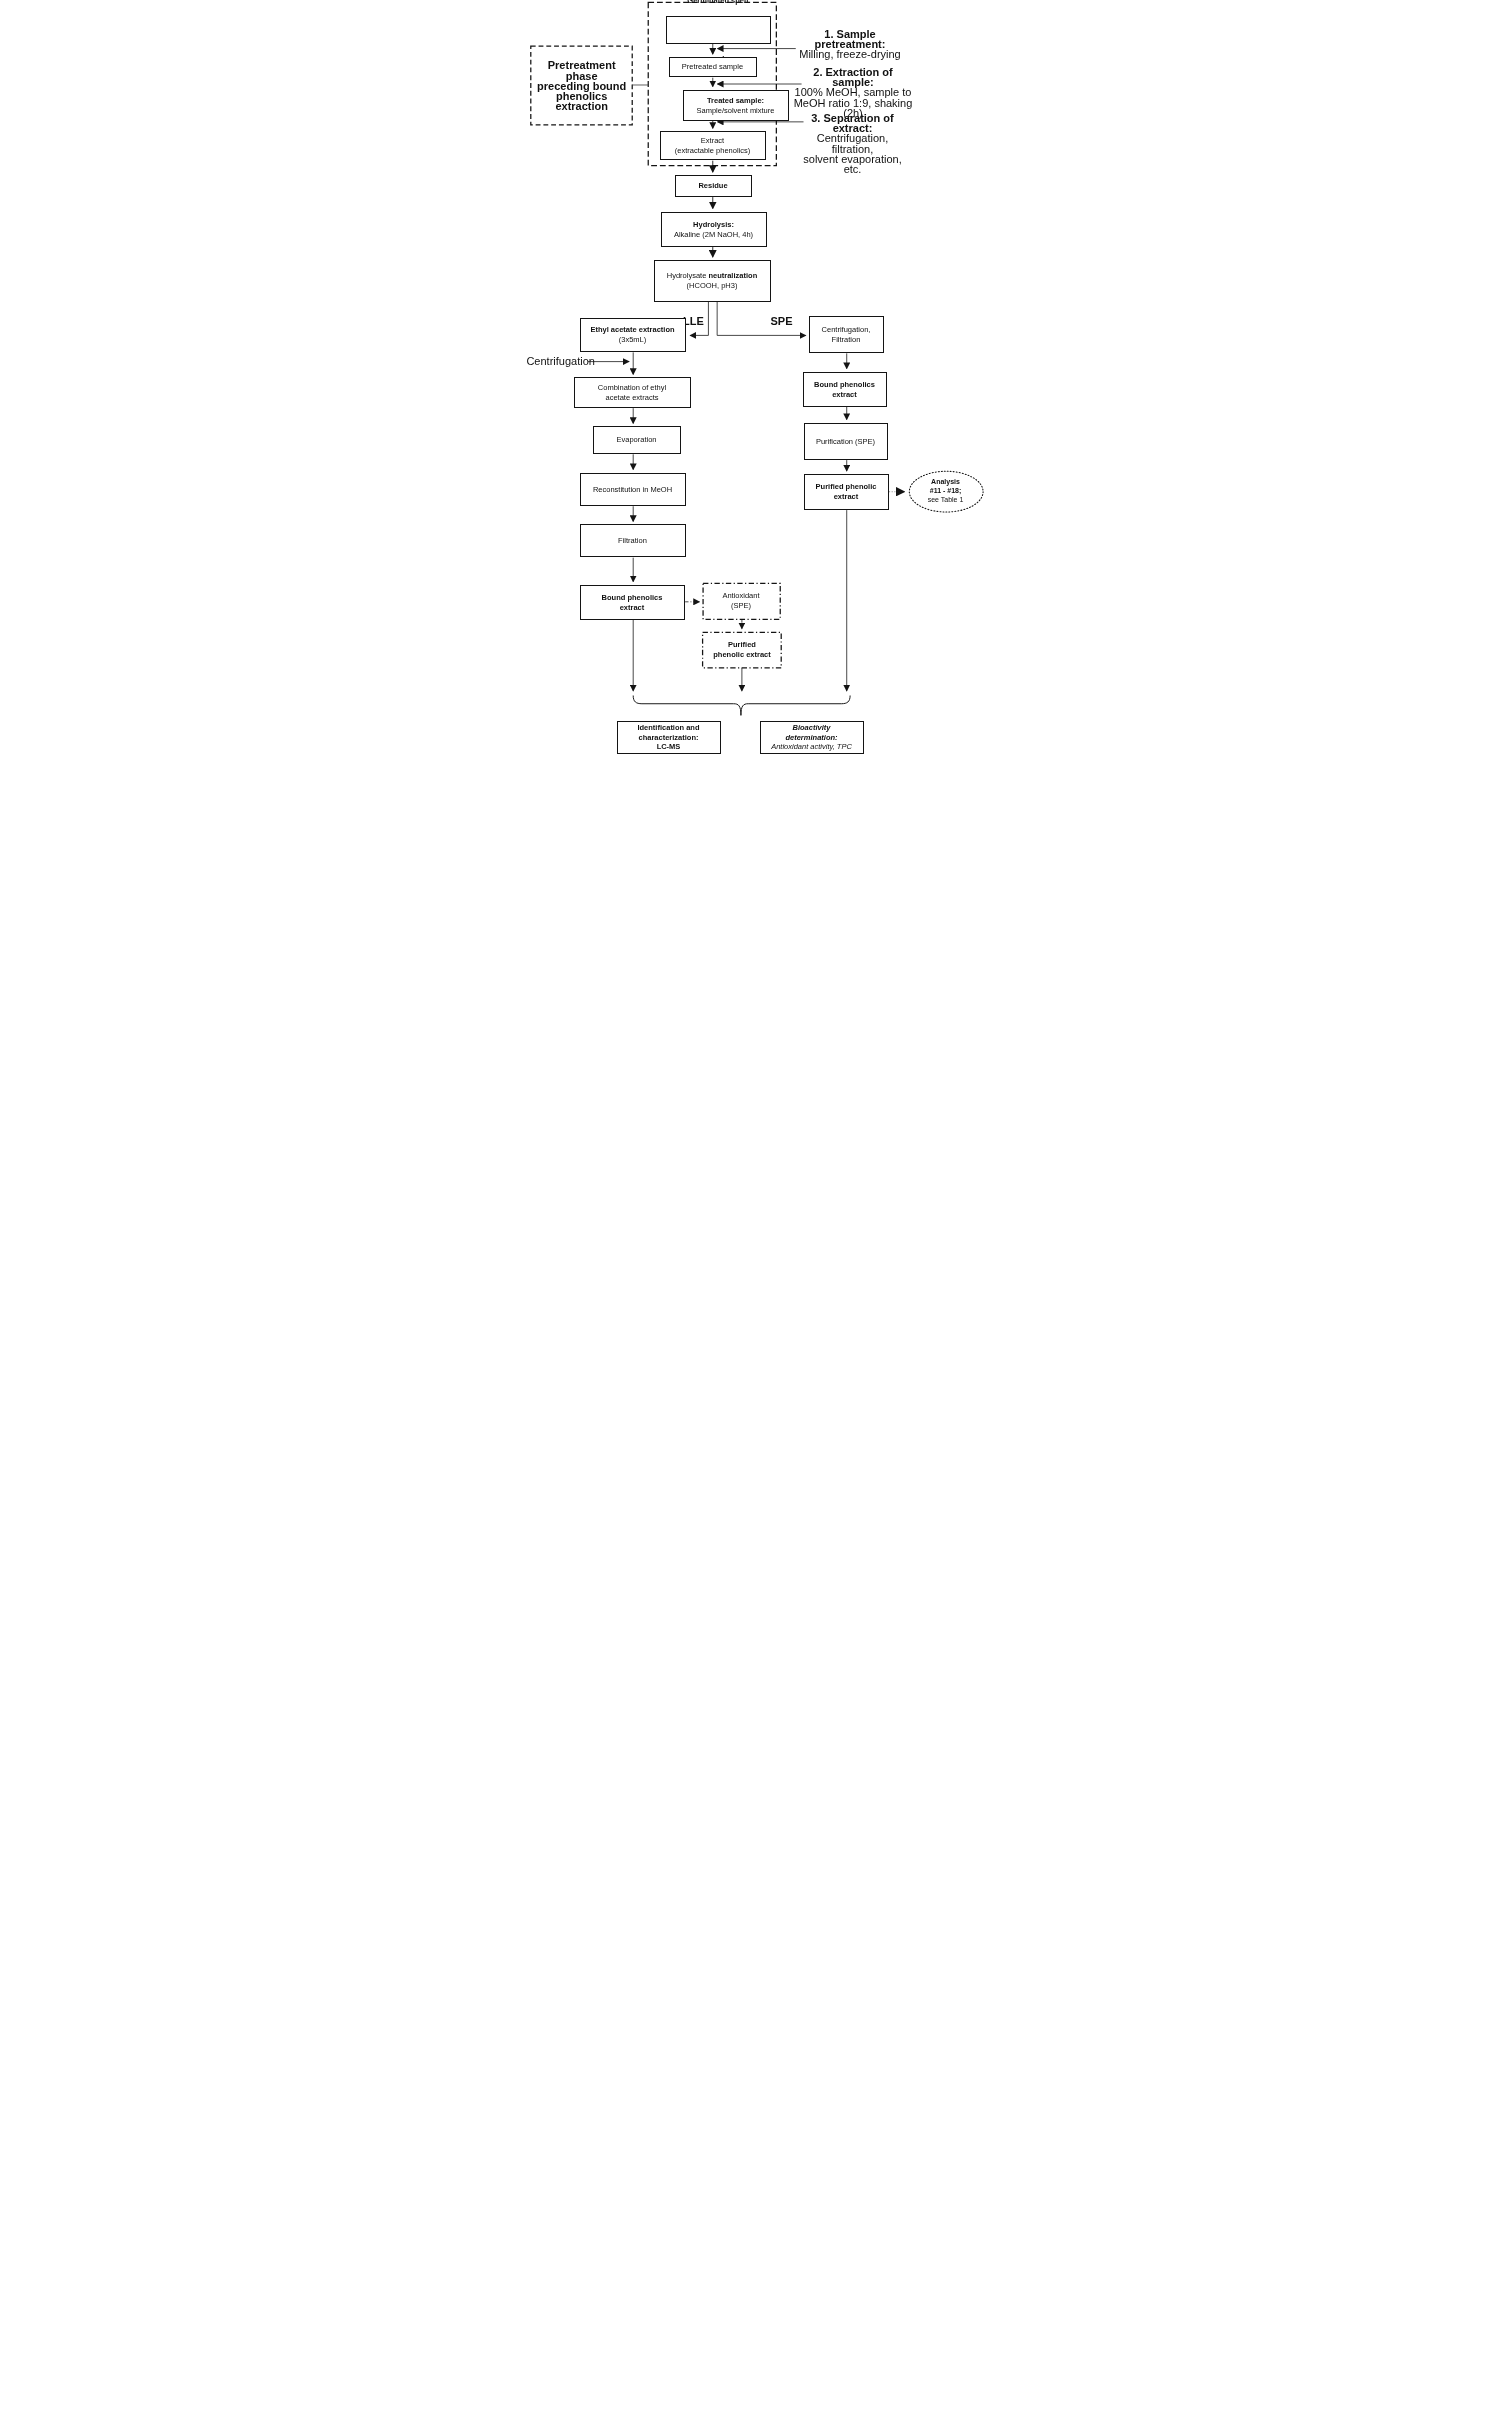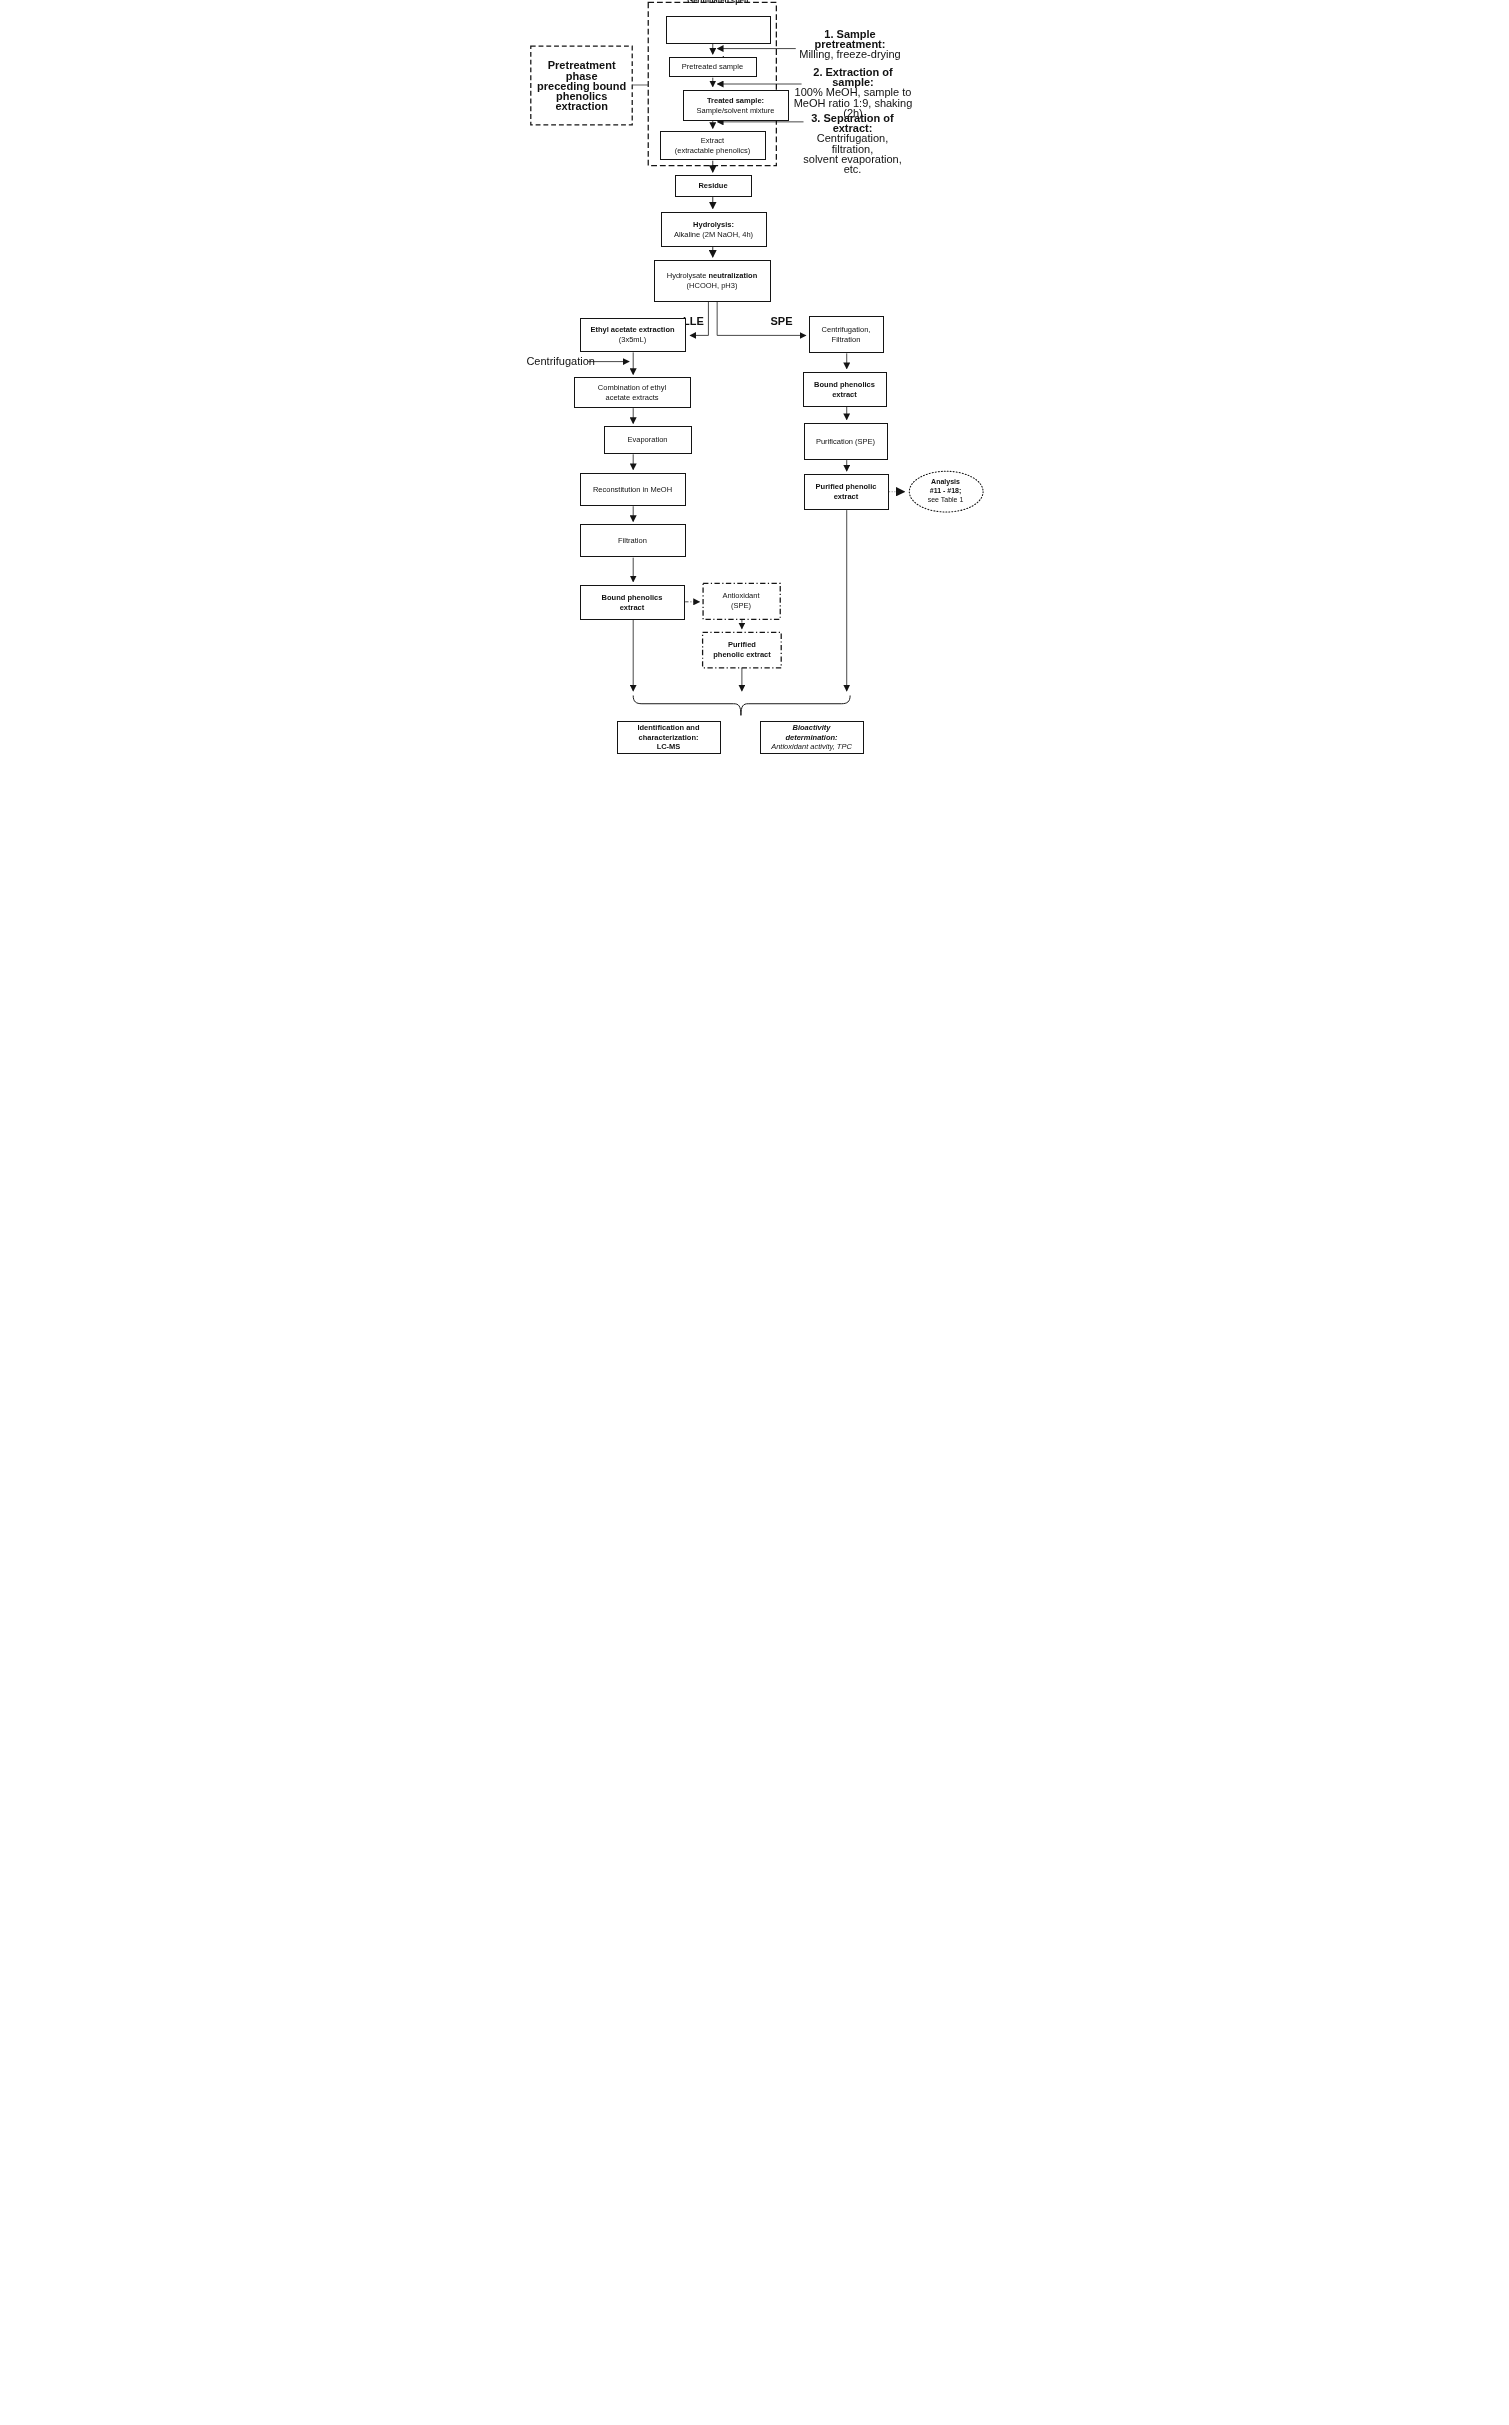--- a/index.html
+++ b/index.html
@@ -16,21 +16,21 @@
   
   #b-germ{left:142px;top:16px;width:105px;height:28px;gap:48px;}
   #b-pret{left:145px;top:57px;width:88px;height:20.4px;}
   #b-treat{left:136px;top:90px;width:106px;height:31px;margin-left:23px;}
   #b-extr{left:136px;top:131px;width:106px;height:29px;}
   #b-resi{left:151px;top:175px;width:77px;height:22px;}
   #b-hydro{left:137px;top:212px;width:106px;height:35px;}
   #b-neut{left:130px;top:260px;width:117px;height:42px;}
   #b-ethyl{left:56px;top:318px;width:106px;height:34px;}
   #b-comb{left:50px;top:377px;width:117px;height:31px;}
-  #b-evap{left:80px;top:426px;width:88px;height:28px;}
+  #b-evap{left:69px;top:426px;width:88px;height:28px;}
   #b-recon{left:56px;top:473px;width:106px;height:33px;}
   #b-filt{left:56px;top:524px;width:106px;height:33px;}
   #b-boundl{left:56px;top:585px;width:105px;height:35px;}
   #t-purifm{left:179px;top:583px;width:77px;height:36px;}
   #t-purifiedm{left:179px;top:632px;width:79px;height:35px;}
   #b-centr{left:285px;top:316px;width:75px;height:37px;}
   #b-boundr{left:279px;top:372px;width:84px;height:35px;}
   #b-purifr{left:280px;top:423px;width:84px;height:37px;}
   #b-purifiedr{left:280px;top:474px;width:85px;height:36px;}
   #t-analysis{left:385px;top:471px;width:74px;height:41px;font-size:7px;line-height:8.7px;}

